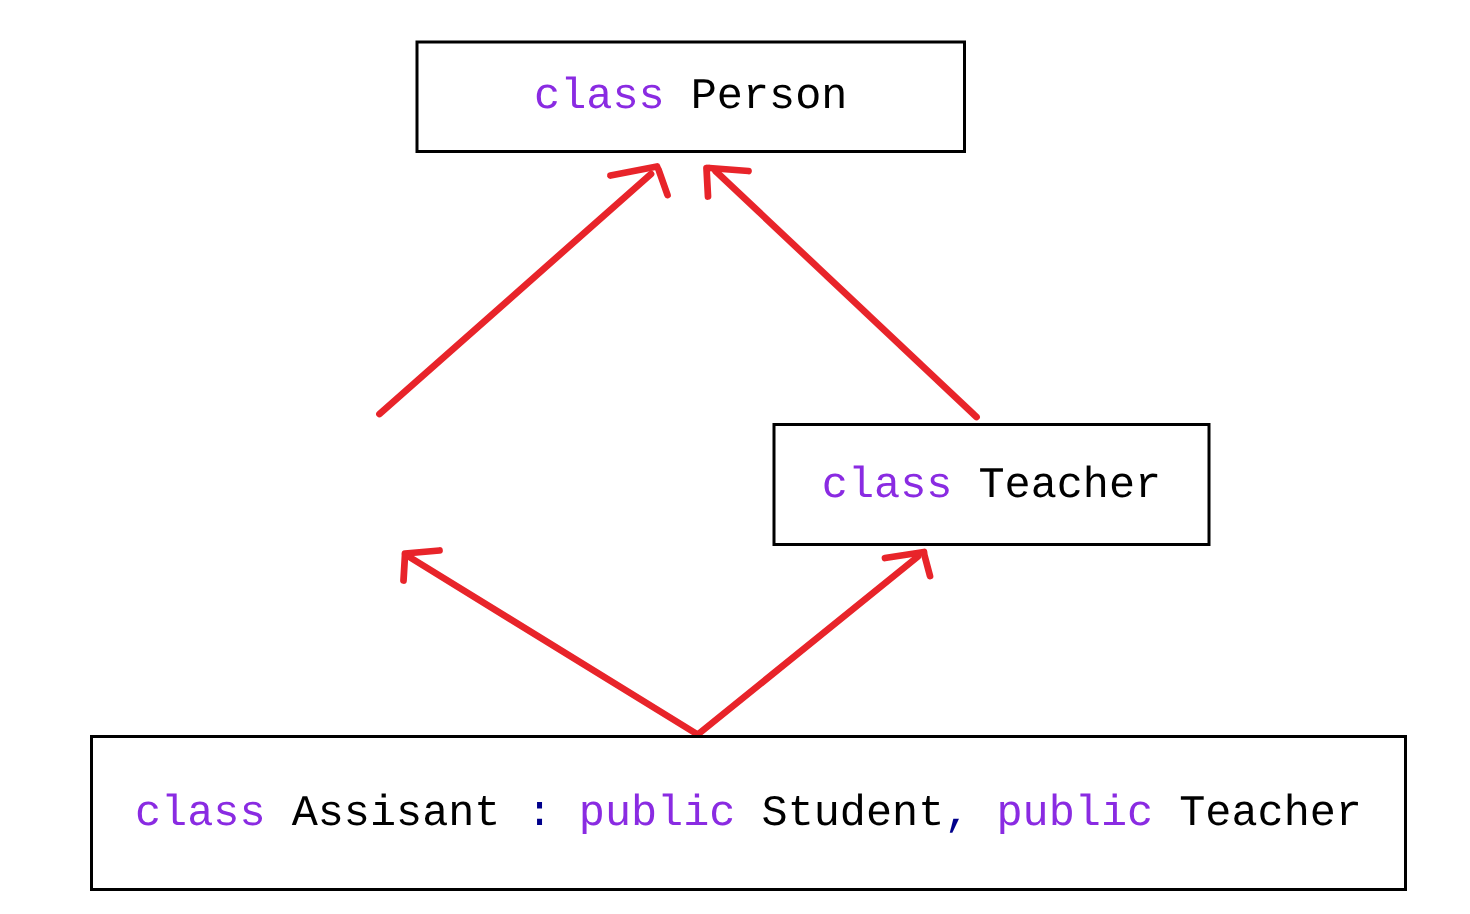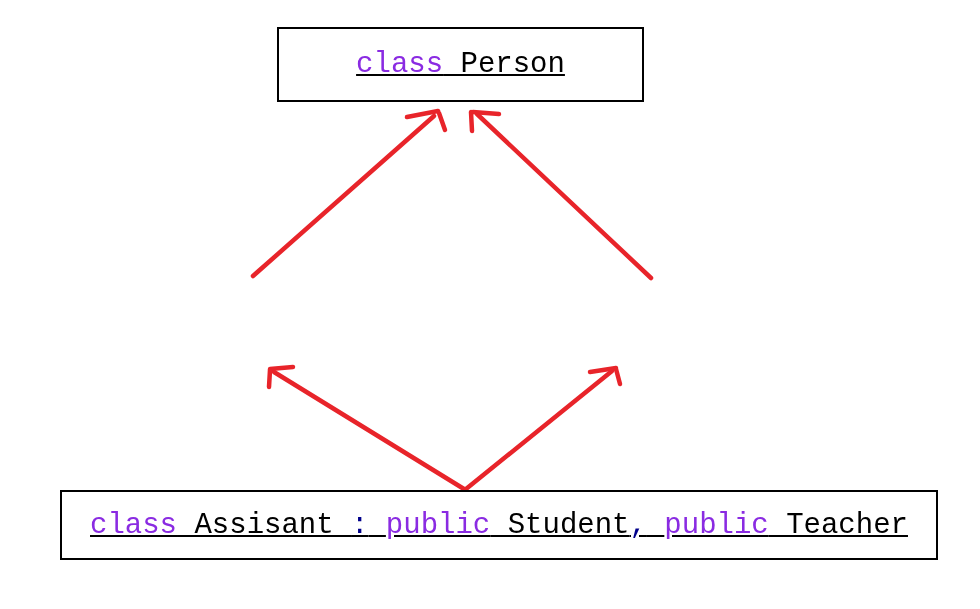--- a/index.html
+++ b/index.html
@@ -16,33 +16,32 @@
     font-family: "Liberation Mono", "DejaVu Sans Mono", monospace;
   }
   .node-box {
     position: absolute;
     border: 2px solid #000000;
     background: #ffffff;
     display: flex;
     align-items: center;
     justify-content: center;
     box-sizing: border-box;
-    text-decoration: underline;
   }
   .node-label {
     font-size: 29px;
     white-space: pre;
     color: #000000;
     letter-spacing: 0px;
   }
   .tok { white-space: pre; }
   #box-person   { left: 277px; top: 27px;  width: 367px; height: 75px; }
   #box-student  { left: 125px; top: 280px; width: 280px; height: 80px; }
   #box-teacher  { left: 515px; top: 282px; width: 292px; height: 82px; }
-  #box-assisant { left: 60px;  top: 490px; width: 878px; height: 70px; }
+  #box-assisant { left: 60px;  top: 490px; width: 878px; height: 104px; }
   #arrow-layer {
     position: absolute;
     left: 0; top: 0;
     width: 980px; height: 609px;
     pointer-events: none;
   }
   #arrow-layer line {
     stroke-width: 4.5px;
     stroke-linecap: round;
     fill: none;
@@ -74,18 +73,21 @@
       <line x1="590" y1="372" x2="616" y2="368" stroke="#e8242a"></line>
       <line x1="616" y1="369" x2="620" y2="384" stroke="#e8242a"></line>
     </g>
   </svg>
 
   <div id="box-person" class="node-box" style="border-color: rgb(0, 0, 0);">
     <div class="node-label"><span class="tok" style="color: rgb(138, 43, 226);">class</span><span class="tok" style="color: rgb(0, 0, 0);"> Person</span></div>
   </div>
 
 
+  <div id="box-teacher" class="node-box" style="border-color: rgb(0, 0, 0);">
+    <div class="node-label"><span class="tok" style="color: rgb(138, 43, 226);">class</span><span class="tok" style="color: rgb(0, 0, 0);"> Teacher</span></div>
+  </div>
 
   <div id="box-assisant" class="node-box" style="border-color: rgb(0, 0, 0);">
     <div class="node-label"><span class="tok" style="color: rgb(138, 43, 226);">class</span><span class="tok" style="color: rgb(0, 0, 0);"> Assisant </span><span class="tok" style="color: rgb(0, 0, 139);">:</span><span class="tok" style="color: rgb(0, 0, 0);"> </span><span class="tok" style="color: rgb(138, 43, 226);">public</span><span class="tok" style="color: rgb(0, 0, 0);"> Student</span><span class="tok" style="color: rgb(0, 0, 139);">,</span><span class="tok" style="color: rgb(0, 0, 0);"> </span><span class="tok" style="color: rgb(138, 43, 226);">public</span><span class="tok" style="color: rgb(0, 0, 0);"> Teacher</span></div>
   </div>
 
 </div>
 
 </body></html>

